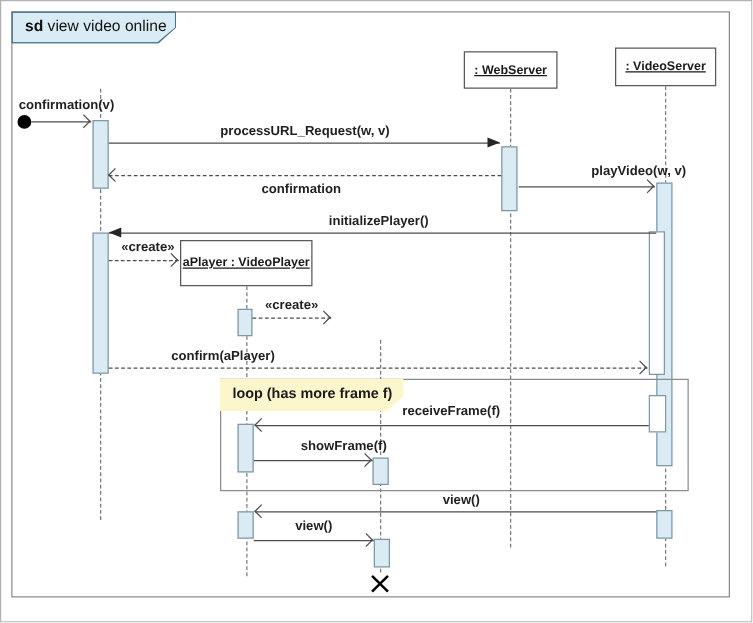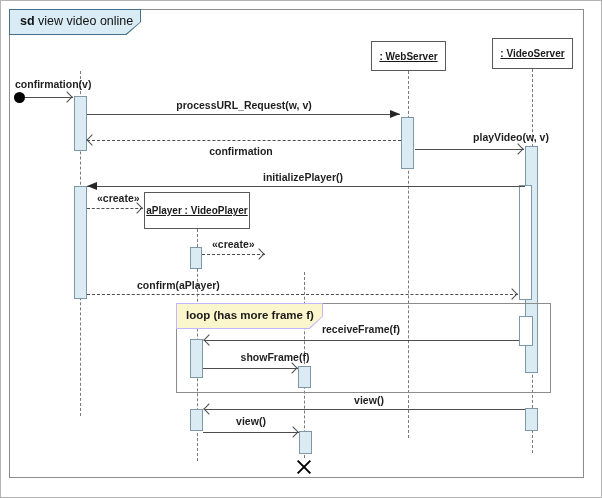--- a/index.html
+++ b/index.html
@@ -13,21 +13,21 @@
   .pent-outer { position:absolute; }
   .pent-inner { position:absolute; inset:1px; }
   .tab-outer { left:8px; top:8px; width:132px; height:26px; background:#44708a;
      clip-path:polygon(0 0,100% 0,100% 50%,89% 100%,0 100%); z-index:6; }
   .tab-inner { background:#d9ecf5;
      clip-path:polygon(0 0,100% 0,100% 50%,89% 100%,0 100%); }
   .tab-text { position:absolute; left:11px; top:0; line-height:25px; font-size:12.5px;
      color:#111; white-space:nowrap; }
   .tab-text b { font-weight:bold; }
 
-  .loop-outer { left:175px; top:302px; width:147px; height:26px; background:#c4b5fd;
+  .loop-outer { left:175px; top:302px; width:147px; height:26px; background:#fef9c3;
      clip-path:polygon(0 0,100% 0,100% 52%,91% 100%,0 100%); z-index:5;text-align:center; }
   .loop-inner { background:#fcf6cd;
      clip-path:polygon(0 0,100% 0,100% 52%,91% 100%,0 100%); }
   .loop-text { position:absolute; left:10px; top:0; line-height:25px; font-size:11.5px;
      font-weight:bold; color:#1a1a1a; white-space:nowrap; }
 
   .loop-frame { position:absolute; left:175px; top:302px; width:375px; height:90px;
      border:1px solid #8c8c8c; z-index:4; }
 
   

